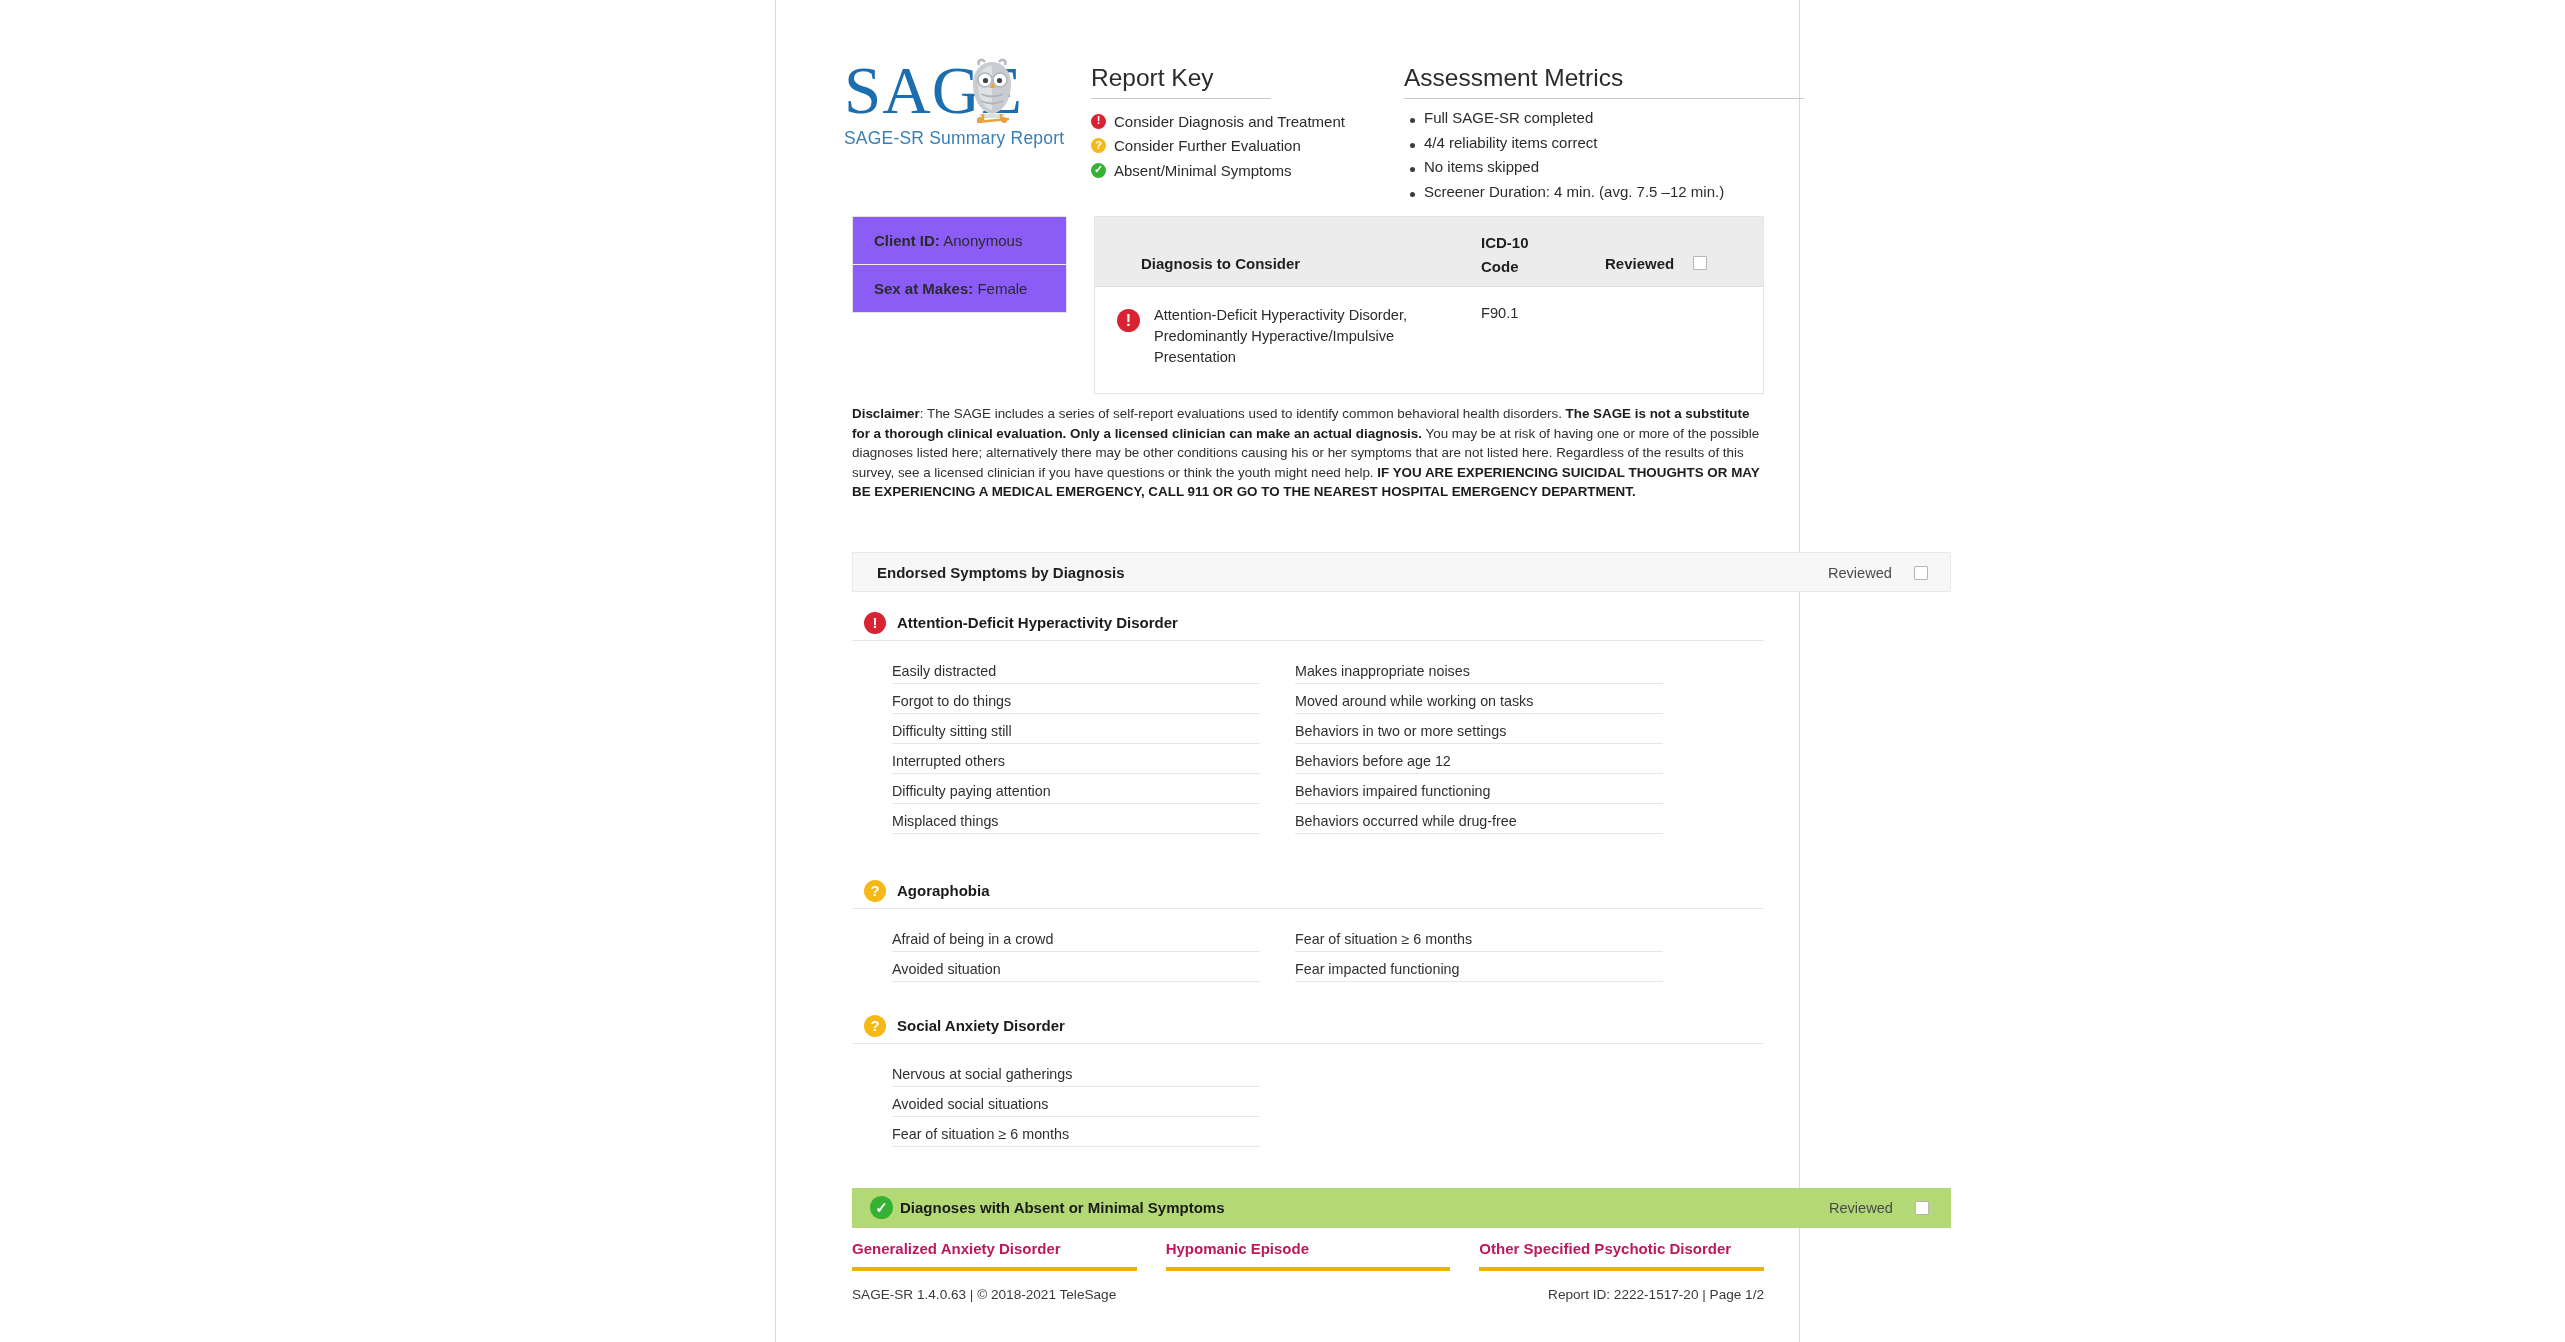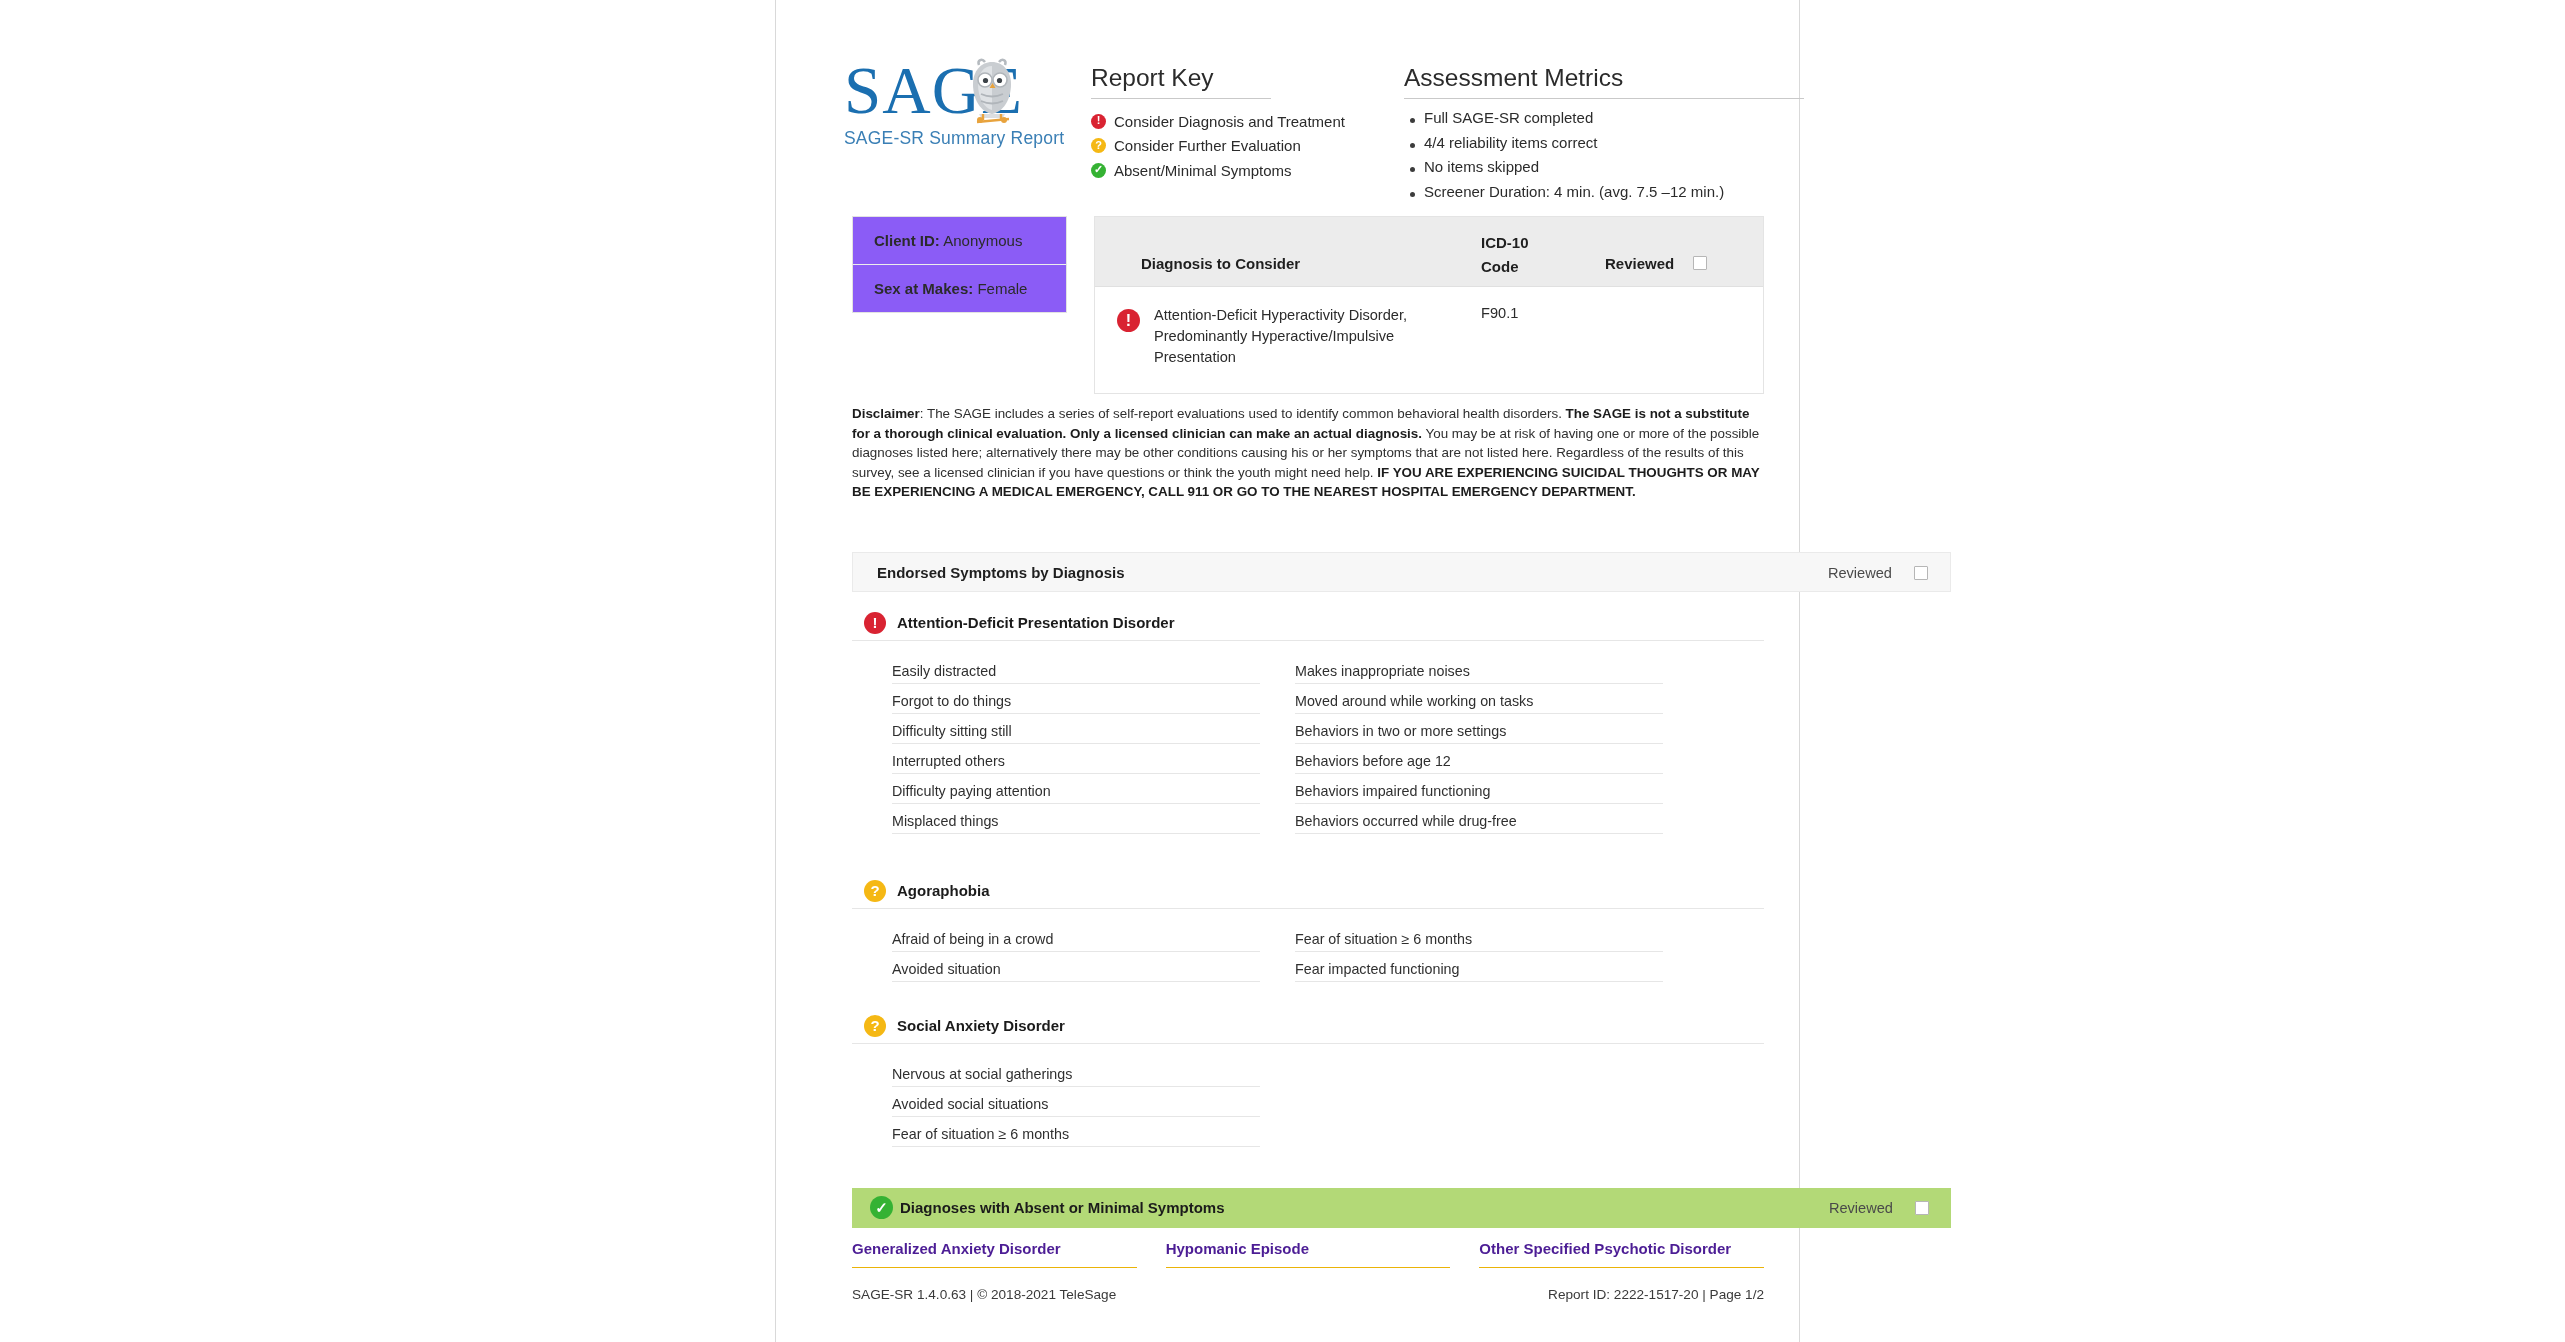--- a/index.html
+++ b/index.html
@@ -285,23 +285,23 @@
   
   .absent-row{
     position:absolute;
     left:38px; top:1240px;
     width:912px;
     display:flex;
   }
   .absent-cell{
     width:290px;
     margin-right:29px;
-    font-size:15px;font-weight:bold;color:#4c1d95;
+    font-size:15px;font-weight:bold;color:#be185d;
     padding-bottom:10px;
-    border-bottom:1px solid #eab308;
+    border-bottom:4px solid #eab308;
     white-space:nowrap;
   }
   .absent-cell:last-child{margin-right:0;}
 
   
   .footer{
     position:absolute;
     left:38px; top:1287px;
     width:912px;
     display:flex;justify-content:space-between;
@@ -407,21 +407,21 @@
 
    <div class="bar gray">
      <div class="bar-label">Endorsed Symptoms by Diagnosis</div>
      <div class="bar-rev">Reviewed</div>
      <span class="cb bar-cb"></span>
    </div>
 
    <div class="dxgroup" style="top:612px;">
      <div class="g-head">
        <div class="g-badge red">!</div>
-       <div class="g-title">Attention-Deficit Presentation Disorder</div>
+       <div class="g-title">Attention-Deficit Hyperactivity Disorder</div>
        <div class="g-rule"></div>
      </div>
      <div class="sym-cols">
        <div class="sym-col left">
          <div class="sym-item">Easily distracted</div>
          <div class="sym-item">Forgot to do things</div>
          <div class="sym-item">Difficulty sitting still</div>
          <div class="sym-item">Interrupted others</div>
          <div class="sym-item">Difficulty paying attention</div>
          <div class="sym-item">Misplaced things</div>

